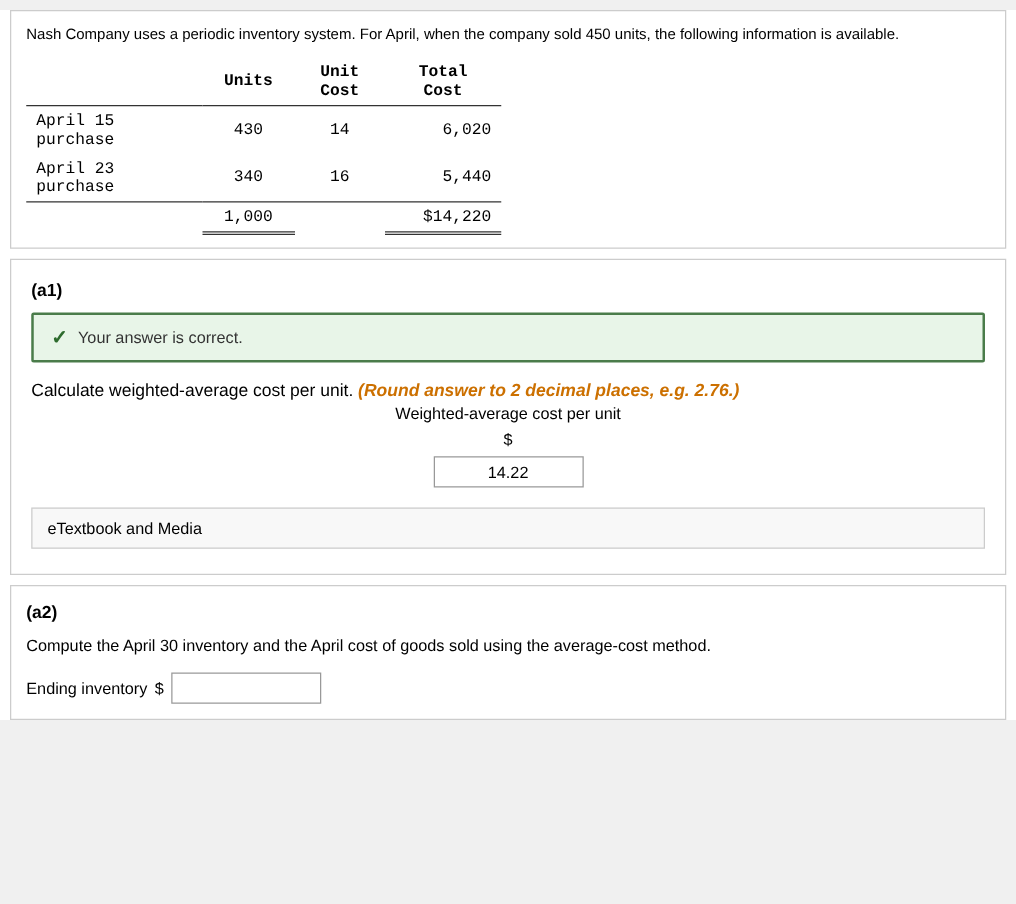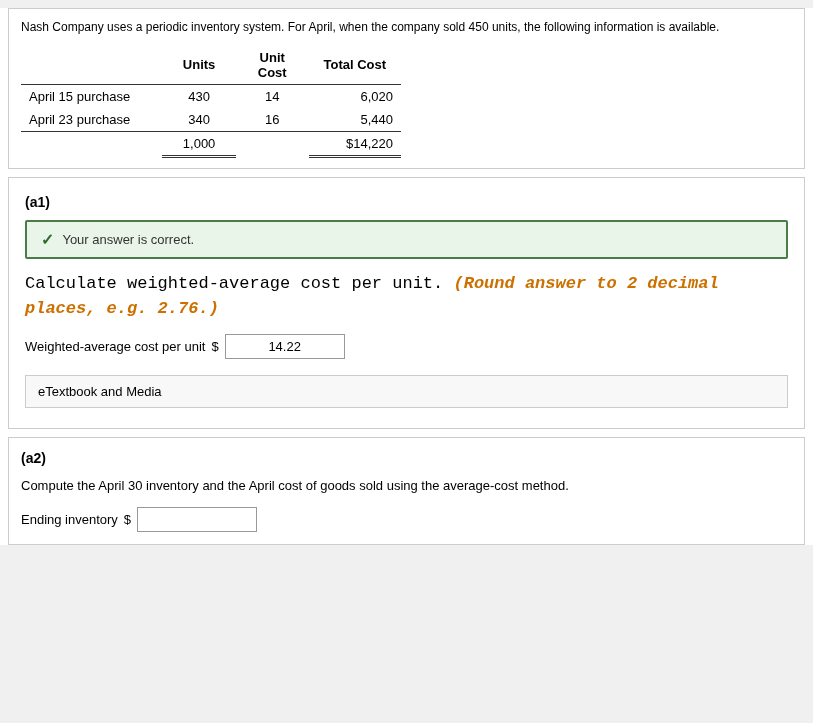--- a/index.html
+++ b/index.html
@@ -27,20 +27,21 @@
     .info-box .description {
       font-size: 12px;
       margin-bottom: 10px;
       line-height: 1.4;
     }
 
     
     .inventory-table {
       width: 380px;
       border-collapse: collapse;
+      font-family: Liberation Mono, monospace;
     }
 
     .inventory-table th {
       text-align: center;
       font-weight: bold;
       font-size: 13px;
       padding: 4px 8px;
       border-bottom: 1px solid #333;
     }
 
@@ -115,38 +116,37 @@
       font-weight: bold;
     }
 
     .correct-text {
       font-size: 13px;
       color: #333;
     }
 
     
     .calculate-text {
-      font-size: 17px;
-      margin-bottom: 12px;
+      font-size: 14px;
       line-height: 1.5;
-      font-family: Liberation Mono, monospace;
     }
 
     .bold-italic {
       font-weight: bold;
       font-style: italic;
       color: #cc7000;
     }
 
     
     .input-row {
       display: flex;
       align-items: center;
       gap: 6px;
       margin-bottom: 16px;
+      flex-direction: column;
     }
 
     .input-label {
       font-size: 13px;
     }
 
     .dollar-sign {
       font-size: 13px;
     }
 

